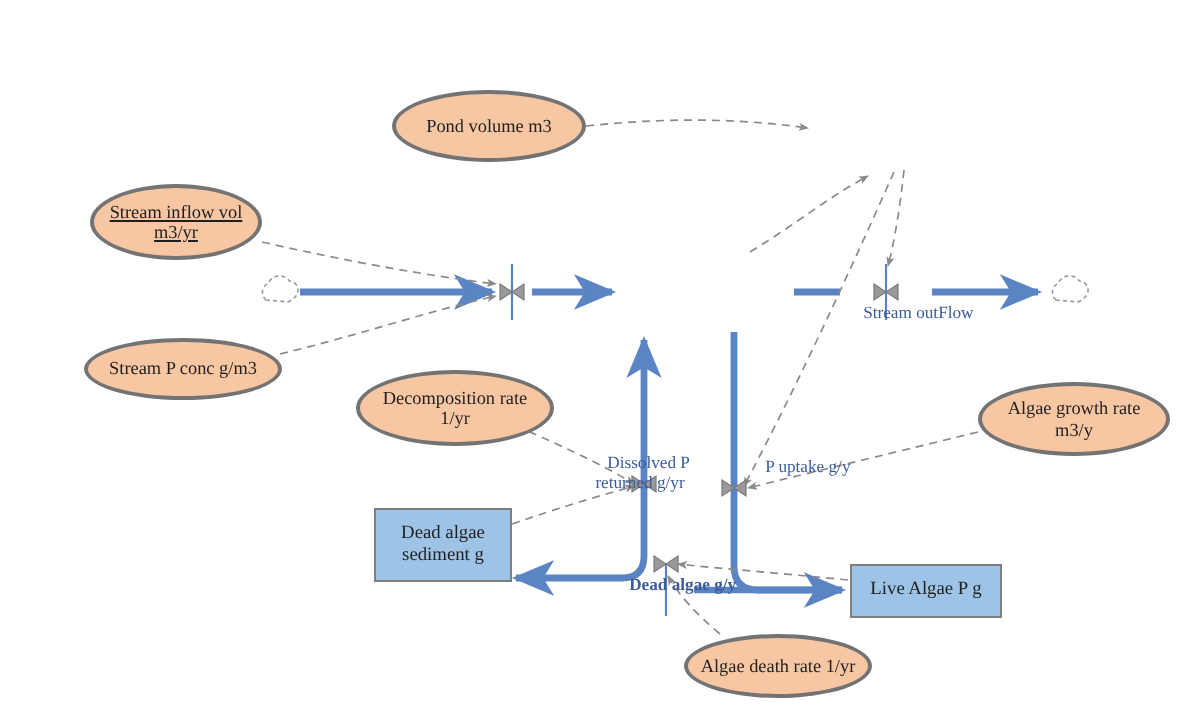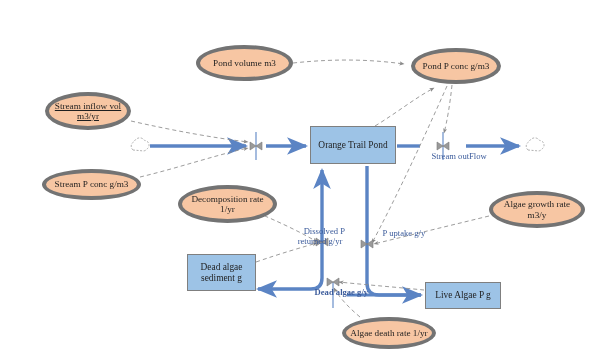--- a/index.html
+++ b/index.html
@@ -4,21 +4,21 @@
 <style>
   html,body{margin:0;padding:0;background:#ffffff;}
   body{width:594px;height:354px;overflow:hidden;
        font-family:"Liberation Serif","DejaVu Serif",serif;}
   #stage{position:relative;width:594px;height:354px;background:#fff;}
   svg#wires{position:absolute;left:0;top:0;width:594px;height:354px;}
 
   .node{position:absolute;box-sizing:border-box;display:flex;
         align-items:center;justify-content:center;text-align:center;
         color:#1f1f1f;line-height:1.12;}
-  .aux{border-radius:50%;background:#F7C6A3;border:4px solid #737373;
+  .aux{border-radius:50%;background:#F7C6A3;border:2px solid #737373;
        font-size:9.2px;}
   .stock{background:#9DC3E6;border:1.4px solid #7f7f7f;font-size:9.4px;}
 
   .flowlabel{position:absolute;color:#3B5B9B;font-size:8.6px;
              white-space:pre;line-height:1.18;text-align:center;}
 </style>
 </head>
 <body>
 
 <div id="stage">
@@ -79,36 +79,30 @@
 
     <g fill="#9a9a9a" stroke="#7a7a7a" stroke-width="0.6">
       <path d="M250,142 L262,150 L262,142 L250,150 Z"></path>
       <path d="M437,142 L449,150 L449,142 L437,150 Z"></path>
       <path d="M361,240 L373,248 L373,240 L361,248 Z"></path>
       <path d="M316,238 L328,246 L328,238 L316,246 Z"></path>
       <path d="M327,278 L339,286 L339,278 L327,286 Z"></path>
     </g>
   </svg>
 
-  <div class="node stock" style="left:310px;top:126px;width:86px;height:38px;">
-    <span>Orange Trail Pond</span>
-  </div>
   <div class="node stock" style="left:187px;top:254px;width:69px;height:37px;white-space:pre-line;">
     <span>Dead algae
 sediment g</span>
   </div>
   <div class="node stock" style="left:425px;top:282px;width:76px;height:27px;">
     <span>Live Algae P g</span>
   </div>
 
   <div class="node aux" style="left:196px;top:45px;width:97px;height:36px;">
     <span>Pond volume m3</span>
-  </div>
-  <div class="node aux" style="left:411px;top:48px;width:90px;height:36px;">
-    <span>Pond P conc g/m3</span>
   </div>
   <div class="node aux" style="left:45px;top:92px;width:86px;height:38px;white-space:pre-line;text-decoration:underline;">
     <span>Stream inflow vol
 m3/yr</span>
   </div>
   <div class="node aux" style="left:42px;top:169px;width:99px;height:31px;">
     <span>Stream P conc g/m3</span>
   </div>
   <div class="node aux" style="left:178px;top:185px;width:99px;height:38px;white-space:pre-line;">
     <span>Decomposition rate

